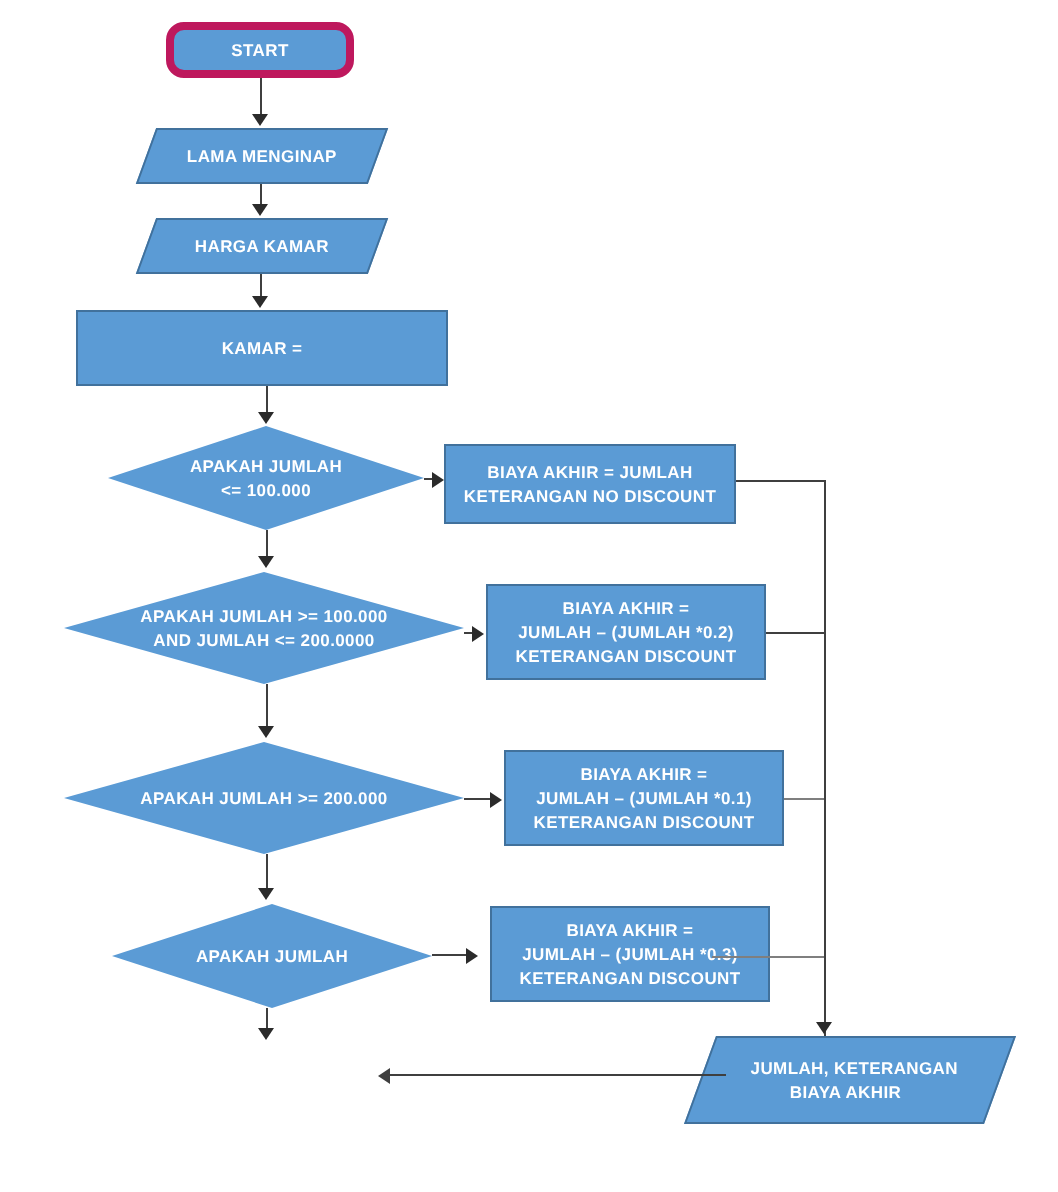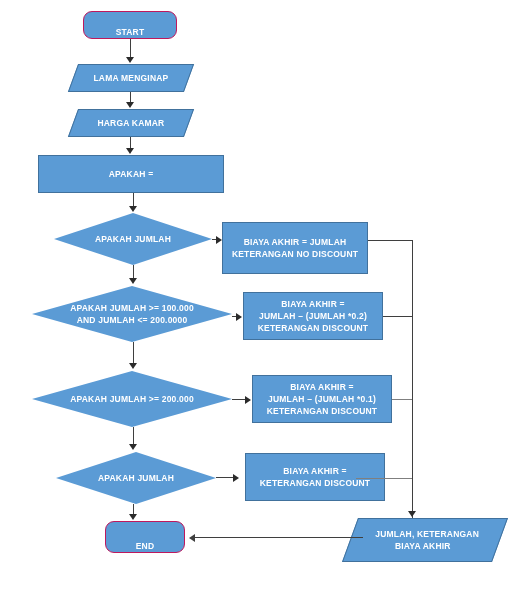--- a/index.html
+++ b/index.html
@@ -25,23 +25,22 @@
     color: #ffffff;
     font-size: 8.5px;
     font-weight: bold;
     letter-spacing: 0.2px;
     line-height: 1.45;
     user-select: none;
   }
   
   .terminator {
     background: #5B9BD5;
-    border: 1px solid #be185d;
+    border: 4px solid #be185d;
     border-radius: 9px;
-    align-items: flex-end;
   }
   
   .process {
     background: #5B9BD5;
     border: 1px solid #41719C;
   }
   
   .io {
     background: #5B9BD5;
     border: 1px solid #41719C;
@@ -109,74 +108,73 @@
 
   <div class="node io" style="left:73px; top:64px; width:116px; height:28px;">
     <span class="io-text">LAMA MENGINAP</span>
   </div>
 
   <div class="node io" style="left:73px; top:109px; width:116px; height:28px;">
     <span class="io-text">HARGA KAMAR</span>
   </div>
 
   <div class="node process" style="left:38px; top:155px; width:186px; height:38px; flex-direction:column;">
-    <span>APAKAH =</span>
+    <span>KAMAR =</span>
   </div>
 
   <div class="node decision" style="left:54px; top:213px; width:158px; height:52px; flex-direction:column;">
     <div class="dia-shape"></div>
     <span class="dia-text">APAKAH JUMLAH</span>
+    <span class="dia-text">&lt;= 100.000</span>
   </div>
 
   <div class="node decision" style="left:32px; top:286px; width:200px; height:56px; flex-direction:column;">
     <div class="dia-shape"></div>
     <span class="dia-text">APAKAH JUMLAH &gt;= 100.000</span>
     <span class="dia-text">AND JUMLAH &lt;= 200.0000</span>
   </div>
 
   <div class="node decision" style="left:32px; top:371px; width:200px; height:56px; flex-direction:row;">
     <div class="dia-shape"></div>
     <span class="dia-text">APAKAH JUMLAH &gt;= 200.000</span>
   </div>
 
   <div class="node decision" style="left:56px; top:452px; width:160px; height:52px; flex-direction:column;">
     <div class="dia-shape"></div>
     <span class="dia-text">APAKAH JUMLAH</span>
   </div>
 
-  <div class="node process" style="left:222px; top:222px; width:146px; height:52px; flex-direction:column;">
+  <div class="node process" style="left:222px; top:222px; width:146px; height:40px; flex-direction:column;">
     <span>BIAYA AKHIR = JUMLAH</span>
     <span>KETERANGAN NO DISCOUNT</span>
   </div>
 
   <div class="node process" style="left:243px; top:292px; width:140px; height:48px; flex-direction:column;">
     <span>BIAYA AKHIR =</span>
     <span>JUMLAH – (JUMLAH *0.2)</span>
     <span>KETERANGAN DISCOUNT</span>
   </div>
 
   <div class="node process" style="left:252px; top:375px; width:140px; height:48px; flex-direction:column;">
     <span>BIAYA AKHIR =</span>
     <span>JUMLAH – (JUMLAH *0.1)</span>
     <span>KETERANGAN DISCOUNT</span>
   </div>
 
   <div class="node process" style="left:245px; top:453px; width:140px; height:48px; flex-direction:column;">
     <span>BIAYA AKHIR =</span>
+    <span>JUMLAH – (JUMLAH *0.3)</span>
     <span>KETERANGAN DISCOUNT</span>
   </div>
 
   <div class="node io" style="left:350px; top:518px; width:150px; height:44px; flex-direction:column;">
     <span class="io-text">JUMLAH, KETERANGAN</span>
     <span class="io-text">BIAYA AKHIR</span>
   </div>
 
-  <div class="node terminator" style="left:105px; top:521px; width:80px; height:32px;">
-    <span>END</span>
-  </div>
 
   <div class="line-v" style="left:130px; top:39px; height:19px;"></div>
   <div class="arrow-down" style="left:126px; top:57px;"></div>
 
   <div class="line-v" style="left:130px; top:92px; height:11px;"></div>
   <div class="arrow-down" style="left:126px; top:102px;"></div>
 
   <div class="line-v" style="left:130px; top:137px; height:12px;"></div>
   <div class="arrow-down" style="left:126px; top:148px;"></div>
 

